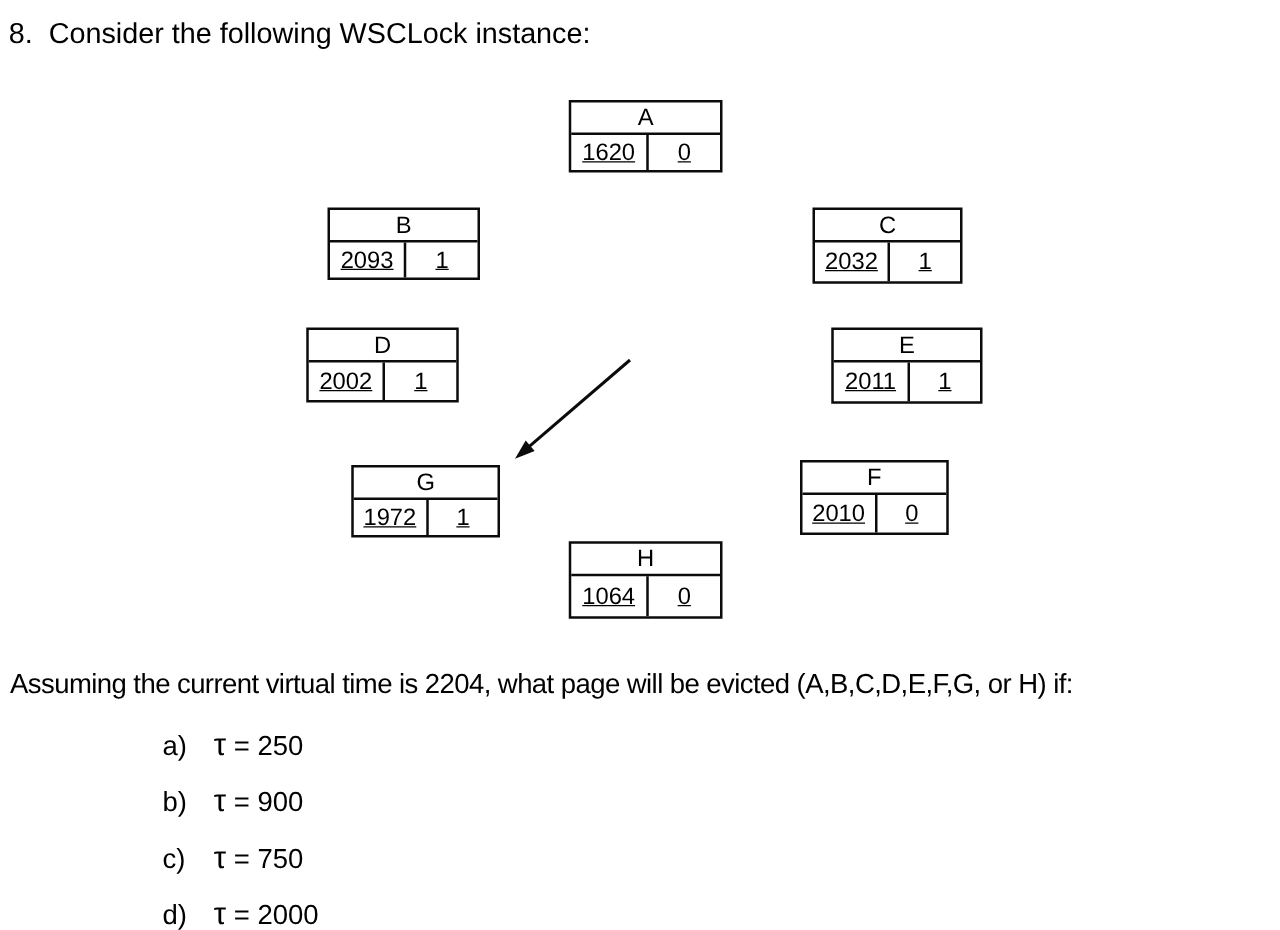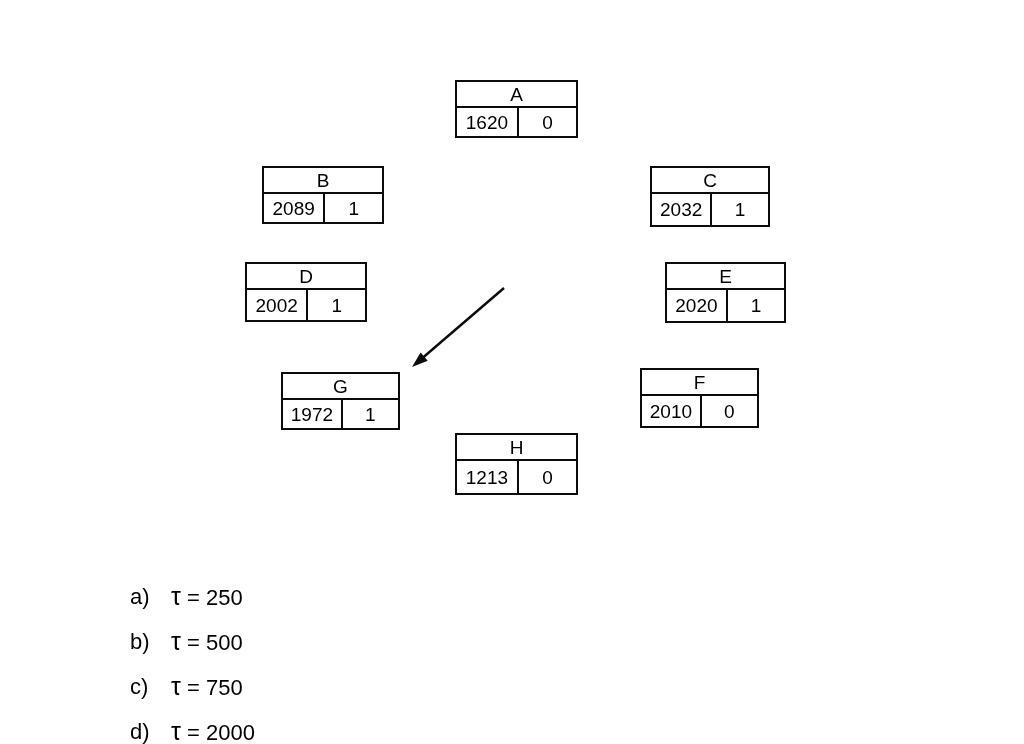--- a/index.html
+++ b/index.html
@@ -48,20 +48,21 @@
     border-bottom: 2px solid #0b0b0b;
     display: flex;
     align-items: center;
     justify-content: center;
     font-size: 19px;
     line-height: 1;
   }
   .box-values {
     flex: 1;
     display: flex;
+    text-decoration: underline;
   }
   .box-ts {
     width: 52%;
     border-right: 2px solid #0b0b0b;
     display: flex;
     align-items: center;
     justify-content: center;
     font-size: 19px;
     line-height: 1;
   }
@@ -116,35 +117,38 @@
     width: 41px;
   }
   .opt-expr { white-space: pre; text-align: right; }
   .tau { font-size: 25px; }
 </style>
 </head>
 <body>
 
 <div class="page">
 
+  <div class="title-line">
+    <span class="q-num">8.</span><span>Consider the following WSCLock instance:</span>
+  </div>
 
   <div class="diagram">
 
     <div class="page-box box-a">
       <div class="box-header">A</div>
       <div class="box-values">
         <div class="box-ts">1620</div>
         <div class="box-rbit">0</div>
       </div>
     </div>
 
     <div class="page-box box-b">
       <div class="box-header">B</div>
       <div class="box-values">
-        <div class="box-ts">2089</div>
+        <div class="box-ts">2093</div>
         <div class="box-rbit">1</div>
       </div>
     </div>
 
     <div class="page-box box-c">
       <div class="box-header">C</div>
       <div class="box-values">
         <div class="box-ts">2032</div>
         <div class="box-rbit">1</div>
       </div>
@@ -154,21 +158,21 @@
       <div class="box-header">D</div>
       <div class="box-values">
         <div class="box-ts">2002</div>
         <div class="box-rbit">1</div>
       </div>
     </div>
 
     <div class="page-box box-e">
       <div class="box-header">E</div>
       <div class="box-values">
-        <div class="box-ts">2020</div>
+        <div class="box-ts">2011</div>
         <div class="box-rbit">1</div>
       </div>
     </div>
 
     <div class="page-box box-f">
       <div class="box-header">F</div>
       <div class="box-values">
         <div class="box-ts">2010</div>
         <div class="box-rbit">0</div>
       </div>
@@ -178,40 +182,41 @@
       <div class="box-header">G</div>
       <div class="box-values">
         <div class="box-ts">1972</div>
         <div class="box-rbit">1</div>
       </div>
     </div>
 
     <div class="page-box box-h">
       <div class="box-header">H</div>
       <div class="box-values">
-        <div class="box-ts">1213</div>
+        <div class="box-ts">1064</div>
         <div class="box-rbit">0</div>
       </div>
     </div>
 
     <svg class="arrow-svg" viewBox="0 0 1024 744" aria-hidden="true">
       <line id="hand-line" stroke="#0b0b0b" stroke-width="2.4" x1="504" y1="288" x2="421.8627645438521" y2="358.53088696777917"></line>
       <polygon id="hand-head" fill="#0b0b0b" points="412,367 420.55570084803225,352.40376819179073 427.7218734137576,360.74918434428105"></polygon>
     </svg>
   </div>
 
+  <div class="question-line">Assuming the current virtual time is 2204, what page will be evicted (A,B,C,D,E,F,G, or H) if:</div>
 
   <div class="options">
     <div class="option">
       <span class="opt-label">a)</span>
       <span class="opt-expr"><span class="tau">τ</span><span> = 250</span></span>
     </div>
     <div class="option">
       <span class="opt-label">b)</span>
-      <span class="opt-expr"><span class="tau">τ</span><span> = 500</span></span>
+      <span class="opt-expr"><span class="tau">τ</span><span> = 900</span></span>
     </div>
     <div class="option">
       <span class="opt-label">c)</span>
       <span class="opt-expr"><span class="tau">τ</span><span> = 750</span></span>
     </div>
     <div class="option">
       <span class="opt-label">d)</span>
       <span class="opt-expr"><span class="tau">τ</span><span> = 2000</span></span>
     </div>
   </div>

